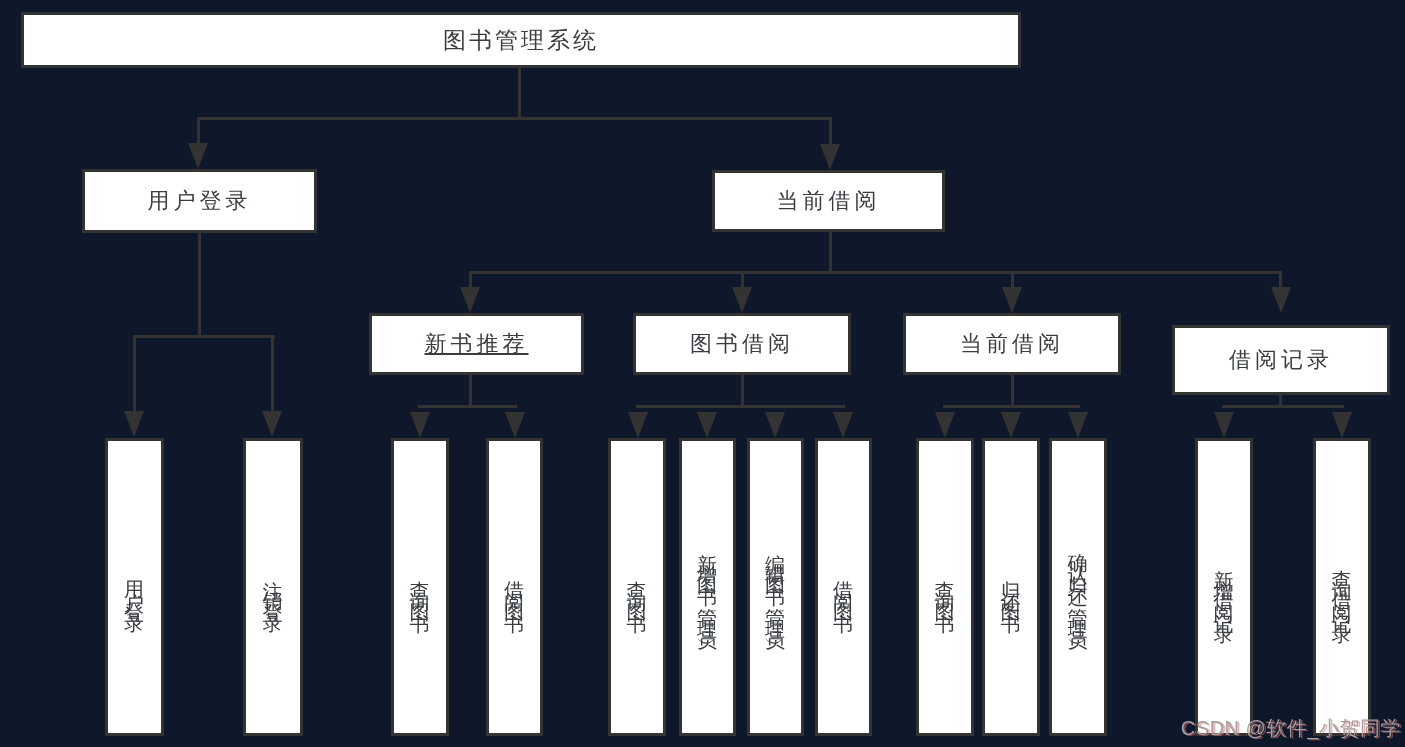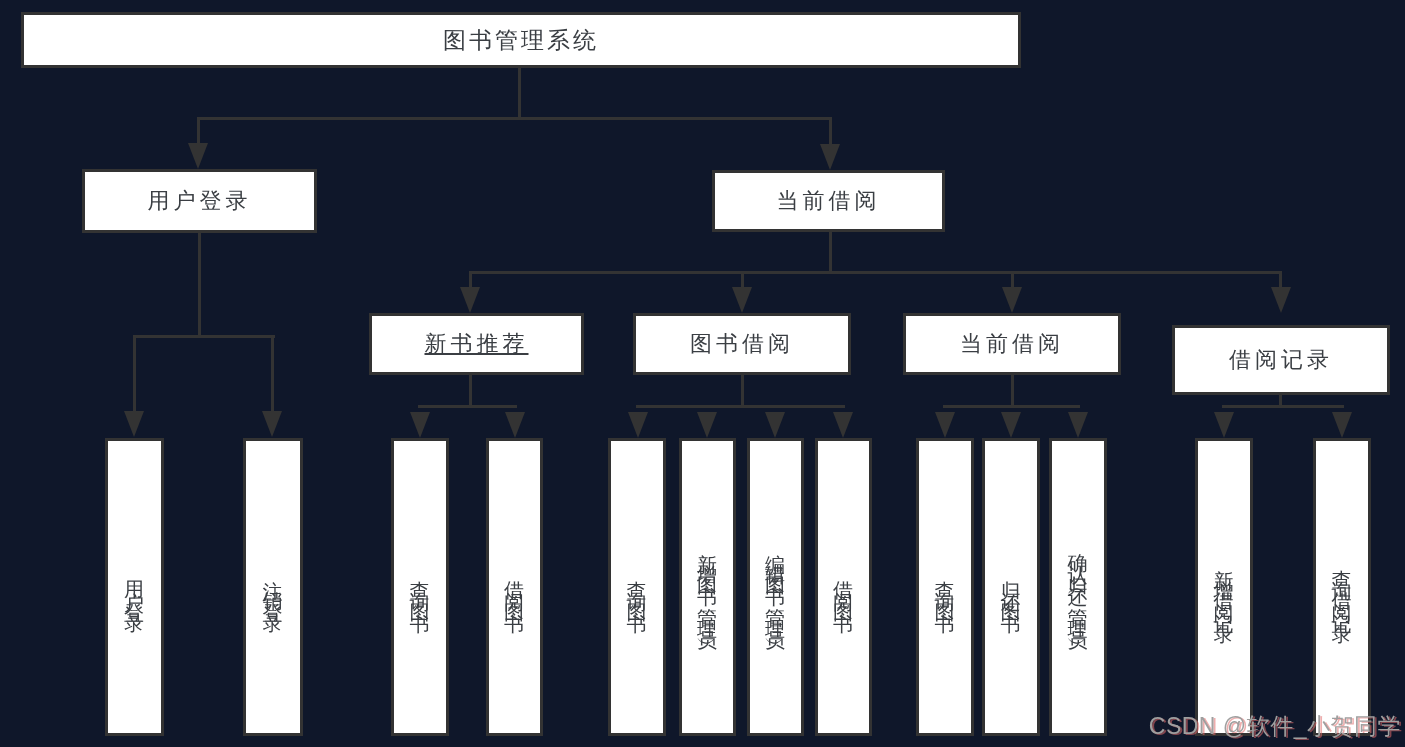--- a/index.html
+++ b/index.html
@@ -83,21 +83,21 @@
   #hg4{left:1222px;top:405px;width:122px;}
   #a-g1a{left:410px; top:412px;} #a-g1b{left:505px; top:412px;}
   #a-g2a{left:628px; top:412px;} #a-g2b{left:697px; top:412px;}
   #a-g2c{left:765px; top:412px;} #a-g2d{left:833px; top:412px;}
   #a-g3a{left:935px; top:412px;} #a-g3b{left:1001px;top:412px;}
   #a-g3c{left:1068px;top:412px;}
   #a-g4a{left:1214px;top:412px;} #a-g4b{left:1332px;top:412px;}
   
   #watermark{
     position:absolute;right:4px;bottom:5px;
-    font-size:23px;letter-spacing:0.5px;color:#9f9f9f;
+    font-size:20px;letter-spacing:0.5px;color:#9f9f9f;
     text-shadow:2px 1px 0 rgba(224,106,106,0.55);
     white-space:nowrap;
   }
 </style>
 </head>
 <body>
 
 <div id="stage">
 
   <div class="vl" id="t1"></div>

